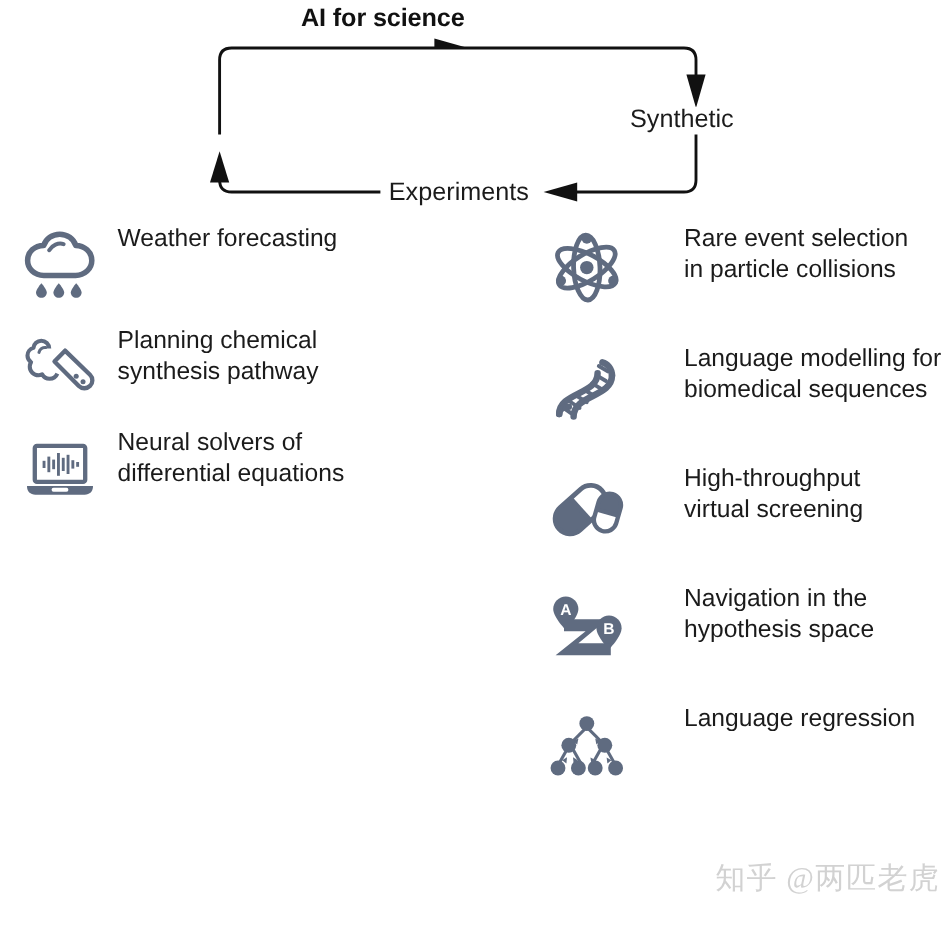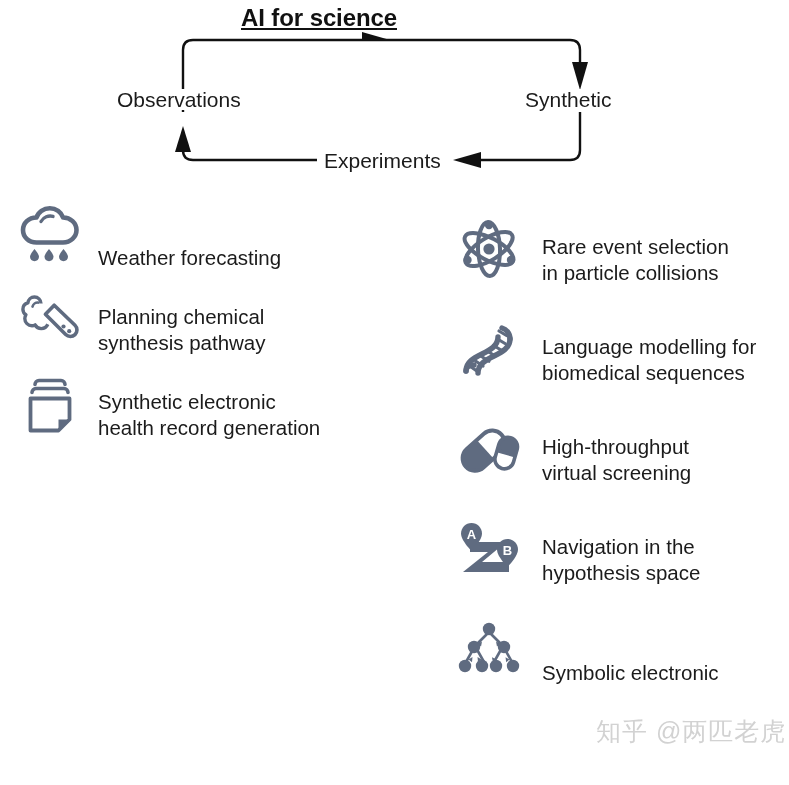--- a/index.html
+++ b/index.html
@@ -19,25 +19,24 @@
   #cycle {
     position: absolute;
     left: 0; top: 0;
     width: 789px; height: 182px;
   }
   #cycle-title {
     position: absolute;
     left: 0; top: 4px;
     width: 638px;
     text-align: center;
-    font-size: 24px;
+    font-size: 21px;
     font-weight: bold;
     color: #111111;
     letter-spacing: -0.1px;
-    text-decoration: underline;
   }
   #cycle svg { position: absolute; left: 0; top: 0; }
   .cycle-node {
     position: absolute;
     font-size: 21px;
     color: #1b1b1b;
     background: #ffffff;
     padding: 0 7px;
     white-space: nowrap;
     line-height: 1;
@@ -50,25 +49,25 @@
   #col-left, #col-right {
     position: absolute;
     top: 186px;
   }
   #col-left  { left: 14px;  width: 420px; }
   #col-right { left: 452px; width: 337px; }
 
   .item {
     position: relative;
     display: flex;
-    align-items: flex-end;
+    align-items: flex-start;
     width: 100%;
   }
   #col-left  .item { height: 85px; }
-  #col-right .item { height: 100px; }
+  #col-right .item { height: 100px; gap: 28px; }
 
   .item-icon {
     flex: 0 0 auto;
     width: 72px;
     height: 72px;
     display: flex;
     align-items: center;
     justify-content: center;
     color: #5f6b80;
   }
@@ -84,21 +83,21 @@
     white-space: pre-line;
   }
   #col-right .item-label { padding-left: 16px; }
 
   
   #watermark {
     position: absolute;
     left: 596px; top: 715px;
     font-size: 25px;
     color: #d2d2d2;
-    font-family: Liberation Sans, sans-serif;
+    font-family: Liberation Serif, serif;
     white-space: nowrap;
     letter-spacing: 1px;
   }
 </style>
 </head>
 <body>
 
 <div id="figure">
 
   <div id="cycle">
@@ -119,21 +118,20 @@
         <path d="M 362 40 L 390 40 L 362 32 Z"></path>
 
         <path d="M 580 90 L 572 62 L 588 62 Z"></path>
 
         <path d="M 453 160 L 481 152 L 481 168 Z"></path>
 
         <path d="M 183 126 L 175 152 L 191 152 Z"></path>
       </g>
     </svg>
 
-    <div class="cycle-node" id="node-observations">Observations</div>
     <div class="cycle-node" id="node-hypotheses">Synthetic</div>
     <div class="cycle-node" id="node-experiments">Experiments</div>
   </div>
 
   <div id="col-left">
 
     <div class="item">
       <span class="item-icon">
         <svg width="62" height="58" viewBox="0 0 62 58">
           <path d="M17.5 36.5 C9.6 36.5 4 30.9 4 24 C4 17.1 9.6 11.5 17.5 11.5
@@ -164,34 +162,43 @@
           <path d="M24.4 20.3 L33.2 11.2 L54.0 31.3 C56.6 33.9 56.6 38.1 54.0 40.6
                    C51.4 43.2 47.3 43.2 44.7 40.6 Z" fill="none" stroke="currentColor" stroke-width="3.6" stroke-linejoin="round"></path>
           <circle cx="42.5" cy="32.5" r="2.1" fill="currentColor"></circle>
           <circle cx="48.2" cy="37.2" r="2.1" fill="currentColor"></circle>
         </svg>
       </span>
       <span class="item-label">Planning chemical
 synthesis pathway</span>
     </div>
 
-
-
-    <div class="item">
-      <span class="item-icon">
-        <svg width="52" height="58" viewBox="0 0 52 58">
-          <path d="M11 8.5 C11 6.3 12.8 4.5 15.0 4.5 L37.0 4.5 C39.2 4.5 41 6.3 41 8.5" fill="none" stroke="currentColor" stroke-width="3.6" stroke-linecap="round"></path>
-          <path d="M8 16.5 C8 14.3 9.8 12.5 12.0 12.5 L40.0 12.5 C42.2 12.5 44 14.3 44 16.5" fill="none" stroke="currentColor" stroke-width="3.6" stroke-linecap="round"></path>
-          <path d="M6.5 22.5 L45.5 22.5 L45.5 43.5 L34.5 54.5 L6.5 54.5 Z" fill="none" stroke="currentColor" stroke-width="3.8" stroke-linejoin="round"></path>
-          <path d="M45.5 43.5 L34.5 43.5 L34.5 54.5 Z" fill="currentColor"></path>
-        </svg>
-      </span>
-      <span class="item-label">Synthetic electronic
-health record generation</span>
-    </div>
+    <div class="item">
+      <span class="item-icon">
+        <svg width="60" height="48" viewBox="0 0 60 48">
+          <rect x="9" y="3.5" width="42" height="30" rx="1.8" fill="none" stroke="currentColor" stroke-width="3.6"></rect>
+          <g fill="currentColor">
+            <rect x="15.5" y="16" width="2.4" height="6"></rect>
+            <rect x="19.5" y="12.5" width="2.4" height="13"></rect>
+            <rect x="23.5" y="15" width="2.4" height="8"></rect>
+            <rect x="27.5" y="9.5" width="2.4" height="19"></rect>
+            <rect x="31.5" y="13.5" width="2.4" height="11"></rect>
+            <rect x="35.5" y="11" width="2.4" height="16"></rect>
+            <rect x="39.5" y="15.5" width="2.4" height="7"></rect>
+            <rect x="43.5" y="17" width="2.4" height="4"></rect>
+          </g>
+          <path d="M2.5 37 L57.5 37 C57.5 41.6 54.8 44.2 50.5 44.2 L9.5 44.2 C5.2 44.2 2.5 41.6 2.5 37 Z" fill="currentColor"></path>
+          <rect x="23" y="38.5" width="14" height="3.3" rx="1.6" fill="#ffffff"></rect>
+        </svg>
+      </span>
+      <span class="item-label">Neural solvers of
+differential equations</span>
+    </div>
+
+
   </div>
 
   <div id="col-right">
 
     <div class="item">
       <span class="item-icon">
         <svg width="60" height="60" viewBox="0 0 60 60">
           <g fill="none" stroke="currentColor" stroke-width="4" stroke-linecap="round">
             <ellipse cx="30" cy="30" rx="27" ry="11" transform="rotate(28 30 30)"></ellipse>
             <ellipse cx="30" cy="30" rx="27" ry="11" transform="rotate(88 30 30)"></ellipse>
@@ -296,19 +303,19 @@
             <circle cx="31" cy="8" r="6.2"></circle>
             <circle cx="16" cy="26" r="6.2"></circle>
             <circle cx="46" cy="26" r="6.2"></circle>
             <circle cx="7" cy="45" r="6.2"></circle>
             <circle cx="24" cy="45" r="6.2"></circle>
             <circle cx="38" cy="45" r="6.2"></circle>
             <circle cx="55" cy="45" r="6.2"></circle>
           </g>
         </svg>
       </span>
-      <span class="item-label">Symbolic electronic</span>
+      <span class="item-label">Language regression</span>
     </div>
   </div>
 
   <div id="watermark">知乎 @两匹老虎</div>
 
 </div>
 
 </body></html>

